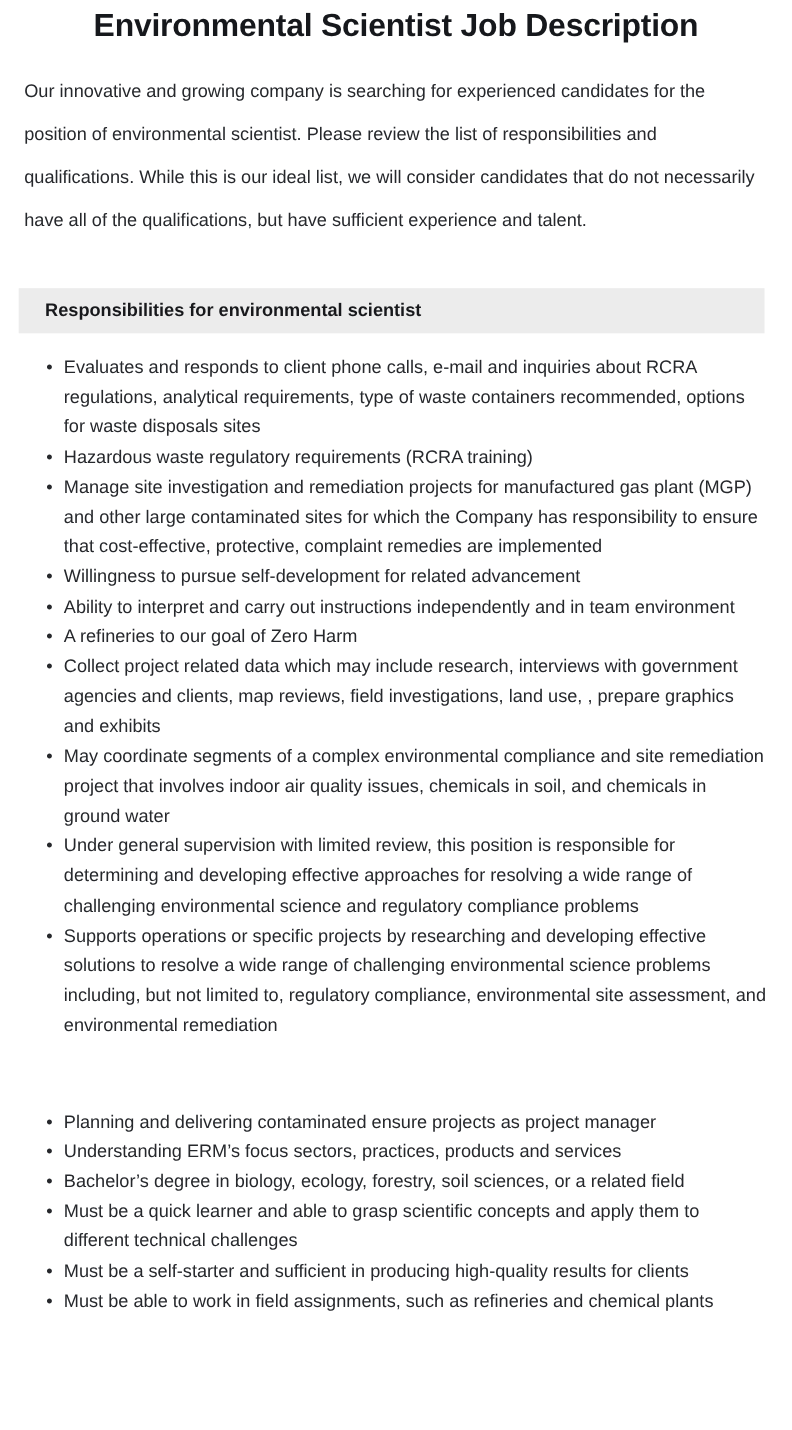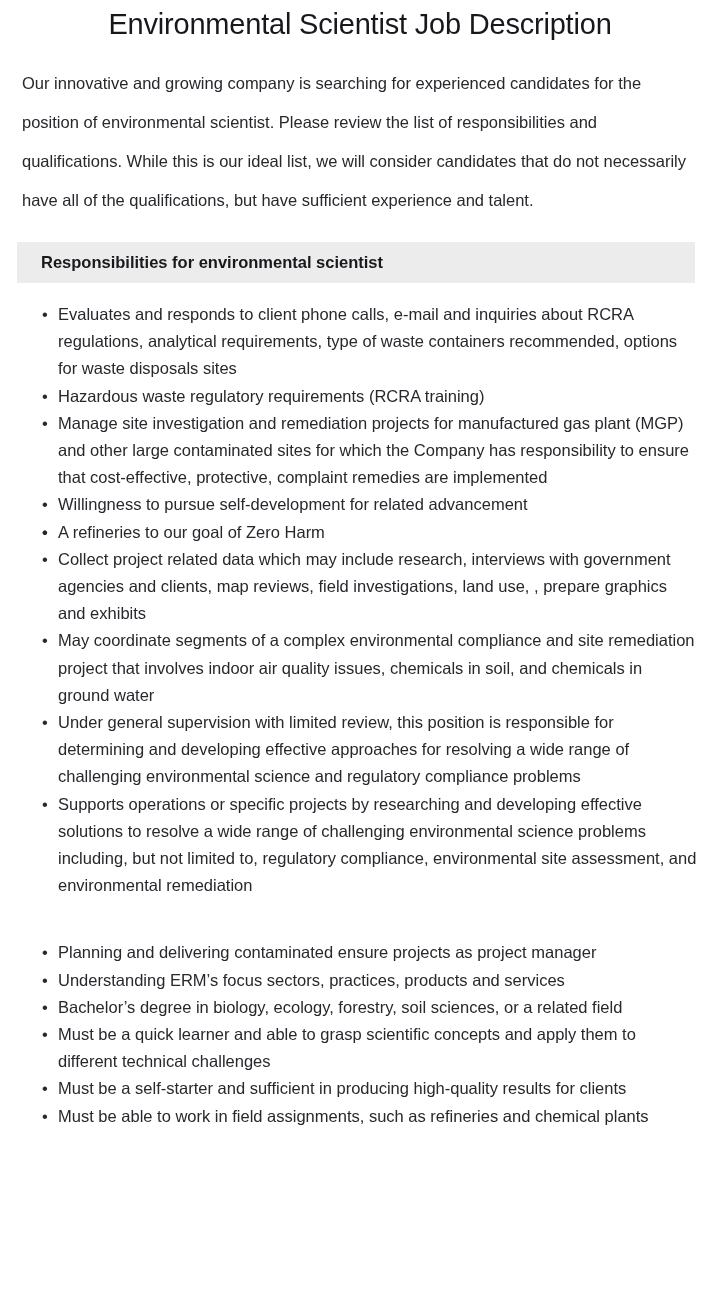--- a/index.html
+++ b/index.html
@@ -15,38 +15,38 @@
     -webkit-font-smoothing: antialiased;
   }
   .page {
     width: 720px;
     box-sizing: border-box;
     padding: 0;
     position: relative;
   }
   .doc-title {
     font-size: 29px;
-    font-weight: normal;
+    font-weight: bold;
     text-align: center;
     letter-spacing: -0.2px;
     color: #16181c;
     margin: 0;
     padding: 6px 18px 0 18px;
     line-height: 36px;
   }
   .intro {
     font-size: 16.5px;
     line-height: 39px;
     color: #26282c;
     margin: 0;
     padding: 22px 24px 0 22px;
     text-align: left;
   }
   .section {
-    margin-top: 22px;
+    margin-top: 42px;
   }
   .section-header {
     background: #ececec;
     margin: 0 25px 0 17px;
     padding: 11px 0 11px 24px;
     box-sizing: border-box;
   }
   .section-header-text {
     font-size: 16.5px;
     font-weight: bold;
@@ -90,21 +90,21 @@
 
   <div class="section">
     <div class="section-header">
       <span class="section-header-text">Responsibilities for environmental scientist</span>
     </div>
     <ul class="bullets" id="list-0">
         <li><span class="dot">•</span><span>Evaluates and responds to client phone calls, e-mail and inquiries about RCRA regulations, analytical requirements, type of waste containers recommended, options for waste disposals sites</span></li>
         <li><span class="dot">•</span><span>Hazardous waste regulatory requirements (RCRA training)</span></li>
         <li><span class="dot">•</span><span>Manage site investigation and remediation projects for manufactured gas plant (MGP) and other large contaminated sites for which the Company has responsibility to ensure that cost-effective, protective, complaint remedies are implemented</span></li>
         <li><span class="dot">•</span><span>Willingness to pursue self-development for related advancement</span></li>
-        <li><span class="dot">•</span></li>
+        <li><span class="dot">•</span><span>Ability to interpret and carry out instructions independently and in team environment</span></li>
         <li><span class="dot">•</span><span>A refineries to our goal of Zero Harm</span></li>
         <li><span class="dot">•</span><span>Collect project related data which may include research, interviews with government agencies and clients, map reviews, field investigations, land use, , prepare graphics and exhibits</span></li>
         <li><span class="dot">•</span><span>May coordinate segments of a complex environmental compliance and site remediation project that involves indoor air quality issues, chemicals in soil, and chemicals in ground water</span></li>
         <li><span class="dot">•</span><span>Under general supervision with limited review, this position is responsible for determining and developing effective approaches for resolving a wide range of challenging environmental science and regulatory compliance problems</span></li>
         <li><span class="dot">•</span><span>Supports operations or specific projects by researching and developing effective solutions to resolve a wide range of challenging environmental science problems including, but not limited to, regulatory compliance, environmental site assessment, and environmental remediation</span></li>
       </ul>
   </div>
 
   <div class="section">
     <ul class="bullets" id="list-1">

